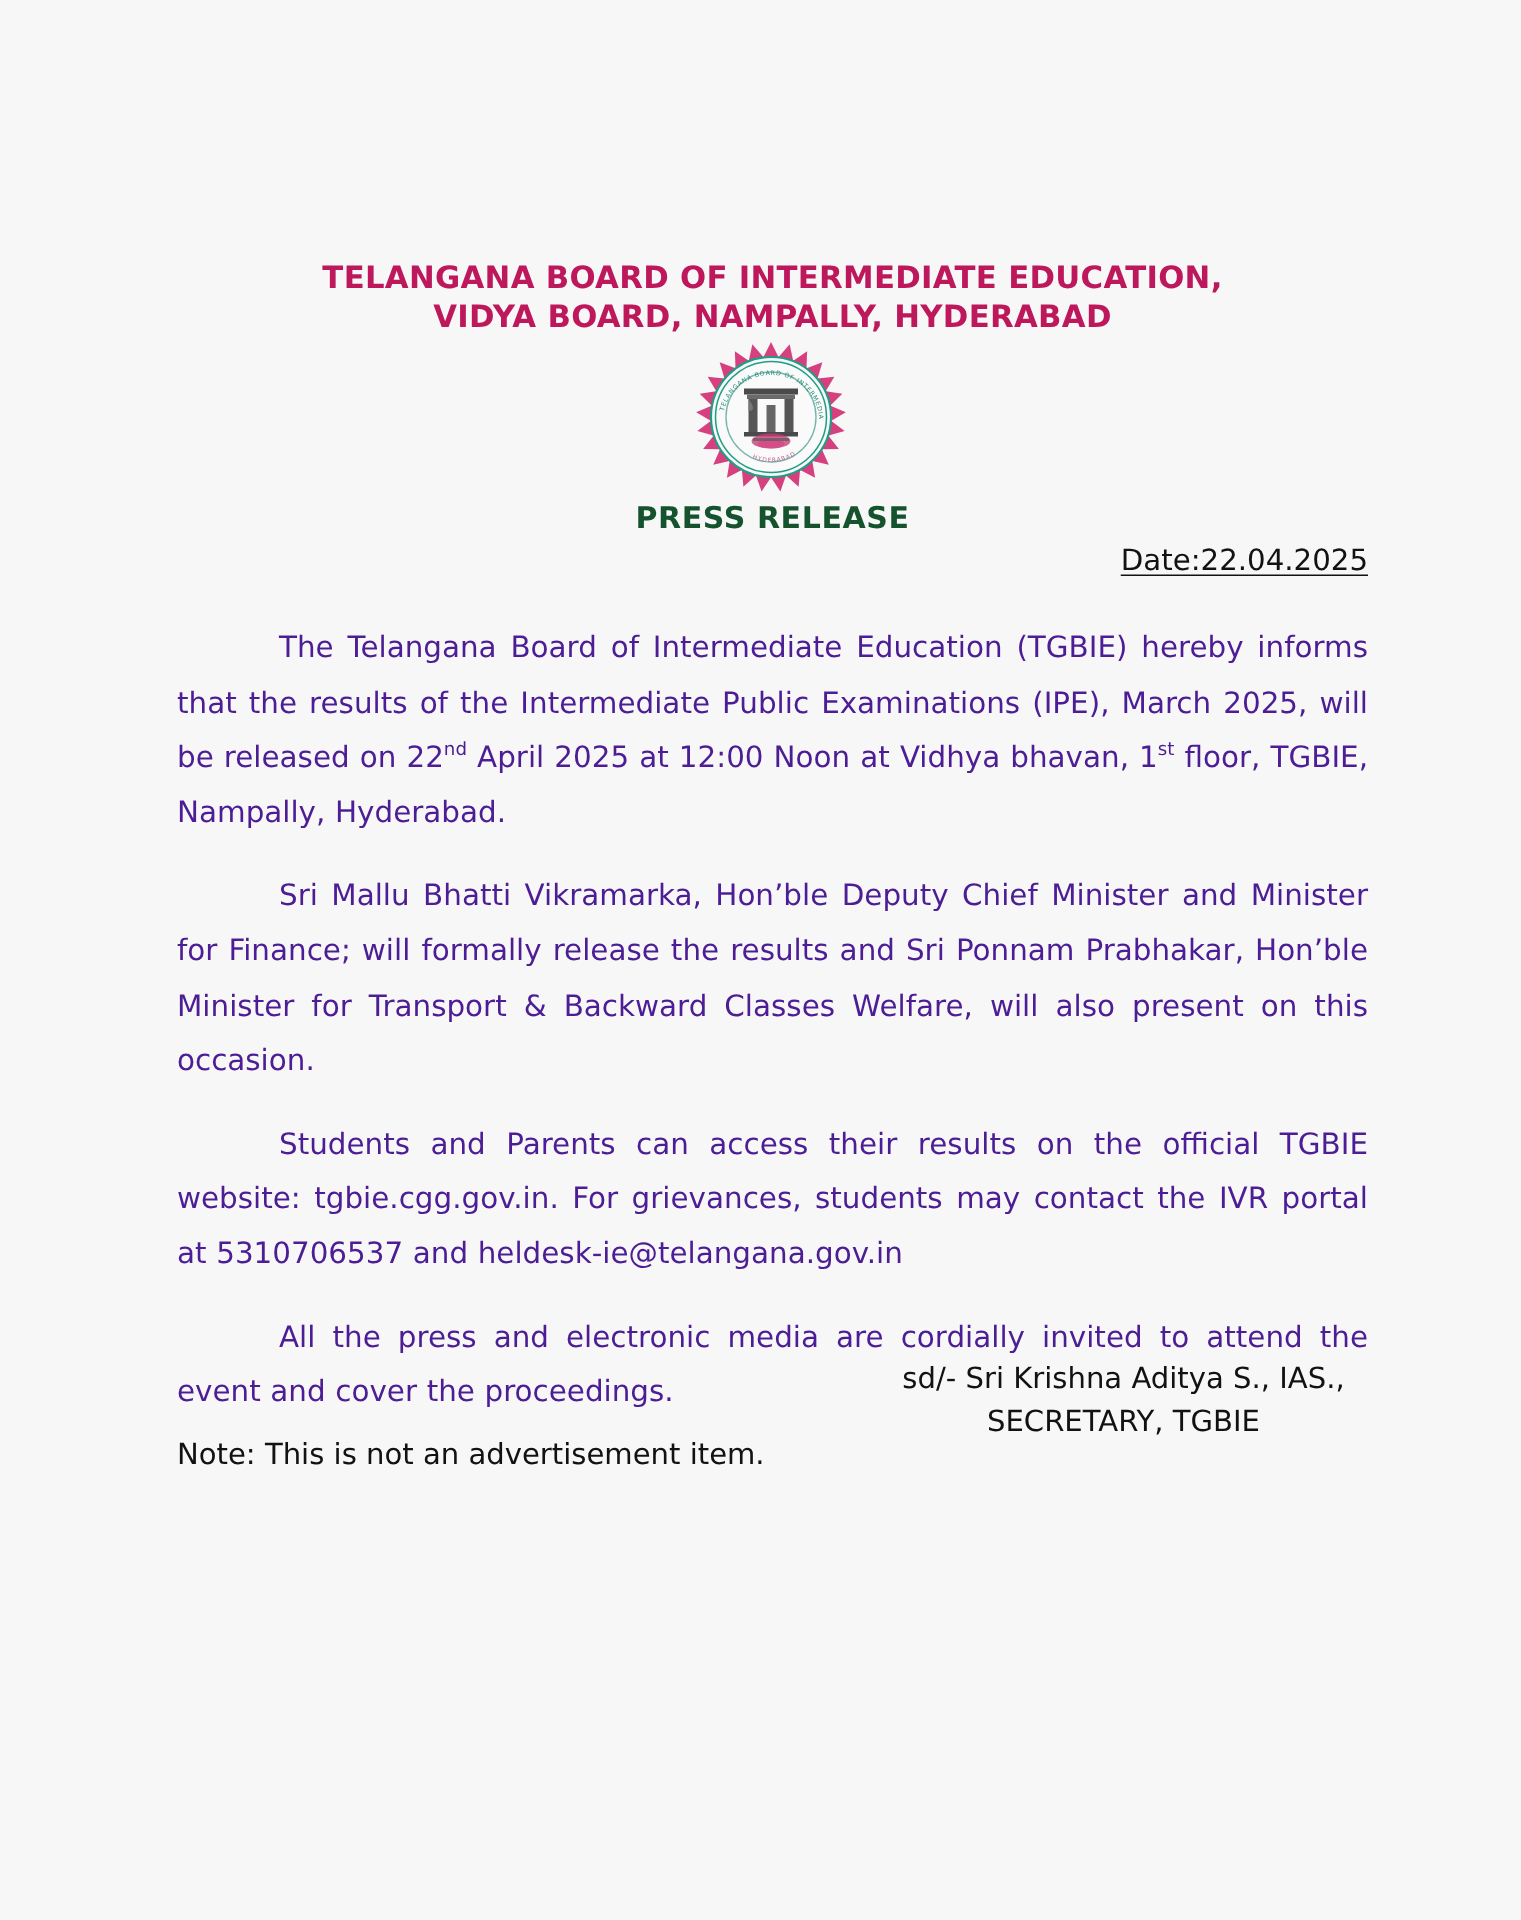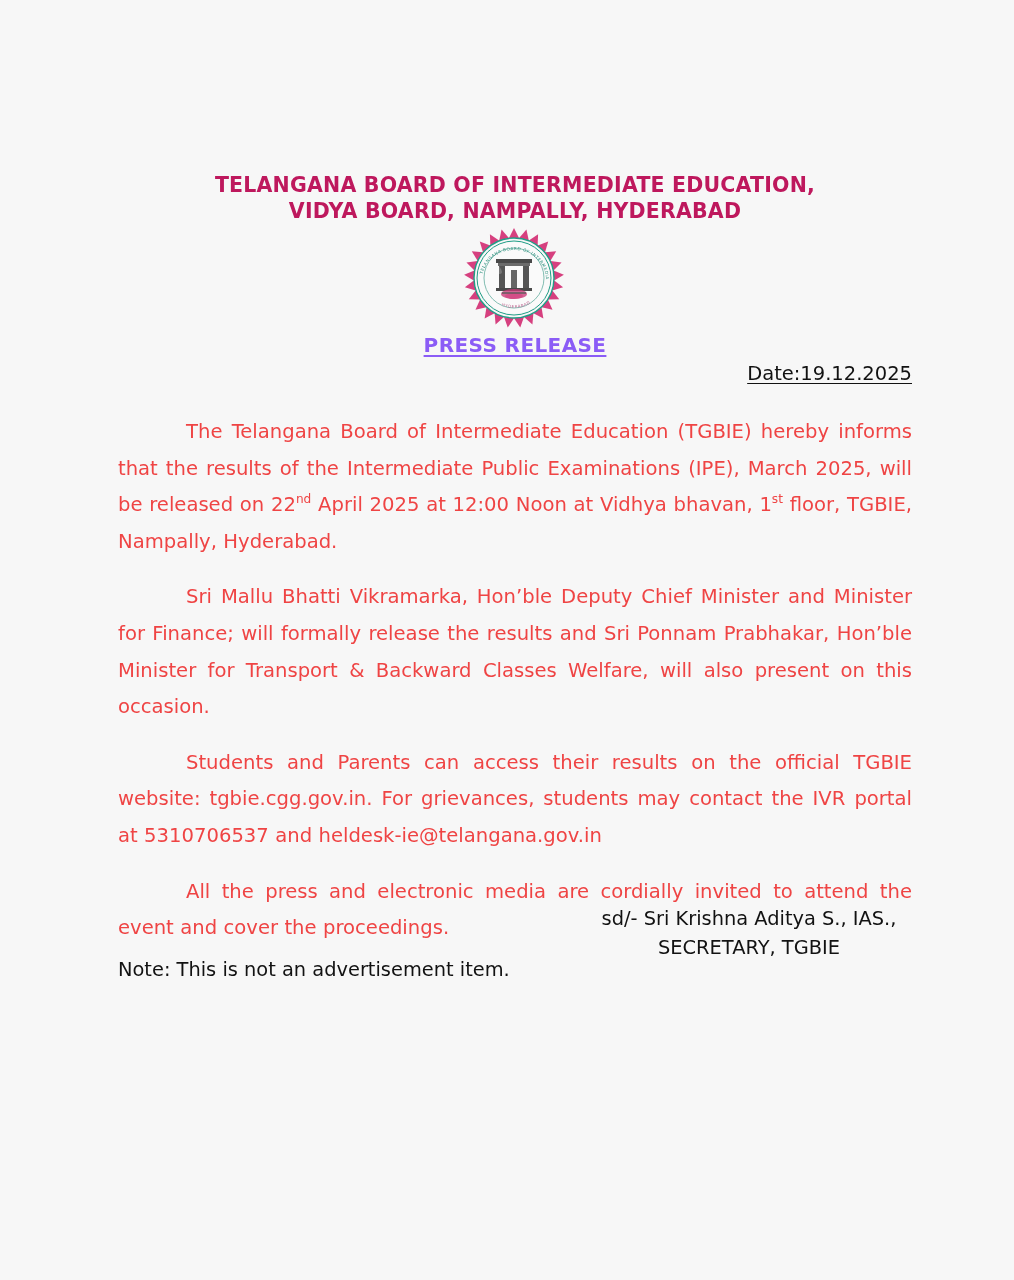--- a/index.html
+++ b/index.html
@@ -58,23 +58,22 @@
     position: absolute;
     left: 118px;
     top: 333px;
     width: 794px;
     text-align: center;
   }
   .pr-title span {
     font-weight: bold;
     font-size: 20px;
     letter-spacing: 0.4px;
-    text-decoration: underline;
     text-underline-offset: 3px;
-    color: #8b5cf6;
+    color: #14532d;
   }
 
   .pr-date {
     position: absolute;
     left: 118px;
     top: 362px;
     width: 794px;
     text-align: right;
     font-size: 19.5px;
   }
@@ -90,21 +89,21 @@
     top: 414px;
     width: 794px;
   }
   .para {
     text-align: justify;
     text-justify: inter-word;
     text-indent: 68px;
     font-size: 19.6px;
     line-height: 36.6px;
     margin: 0 0 19px 0;
-    color: #ef4444;
+    color: #4c1d95;
     word-spacing: 0.2px;
   }
   .para.last { margin-bottom: 16px; }
   .para sup {
     font-size: 0.62em;
     vertical-align: super;
     line-height: 0;
   }
 
   
@@ -203,21 +202,21 @@
         <rect x="44" y="66" width="24" height="2" fill="#5a5a5a" opacity="0.7"></rect>
       </g>
     </svg>
   </div>
 
   <div class="pr-title">
     <span>PRESS RELEASE</span>
   </div>
 
   <div class="pr-date">
-    <span>Date:19.12.2025</span>
+    <span>Date:22.04.2025</span>
   </div>
 
   <div class="body-block">
 
     <p class="para"><span>The Telangana Board of Intermediate Education (TGBIE) hereby informs that the results of the Intermediate Public Examinations (IPE), March 2025, will be released on 22</span><sup>nd</sup><span> April 2025 at 12:00 Noon at Vidhya bhavan, 1</span><sup>st</sup><span> floor, TGBIE, Nampally, Hyderabad.</span></p>
 
     <p class="para">Sri Mallu Bhatti Vikramarka, Hon’ble Deputy Chief Minister and Minister for Finance; will formally release the results and Sri Ponnam Prabhakar, Hon’ble Minister for Transport &amp; Backward Classes Welfare, will also present on this occasion.</p>
 
     <p class="para">Students and Parents can access their results on the official TGBIE website: tgbie.cgg.gov.in. For grievances, students may contact the IVR portal at 5310706537 and heldesk-ie@telangana.gov.in</p>
 

